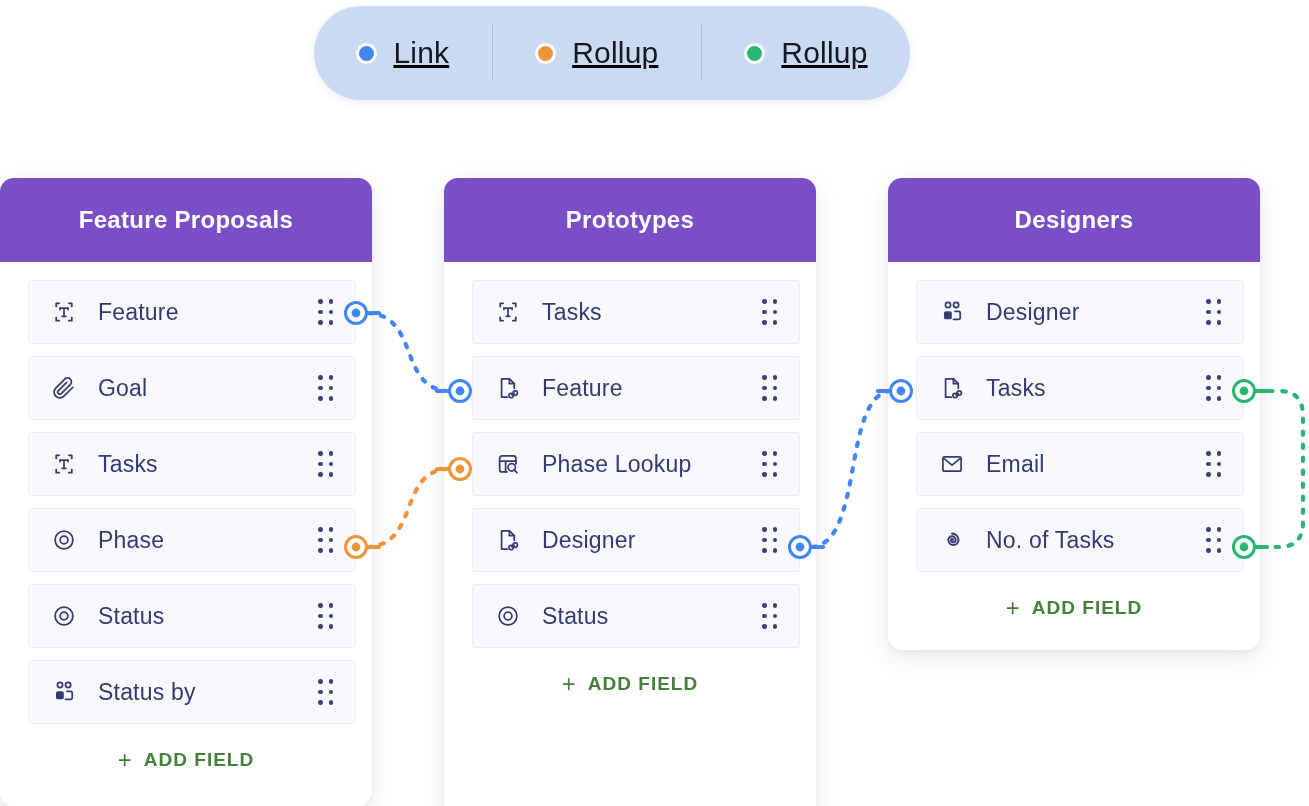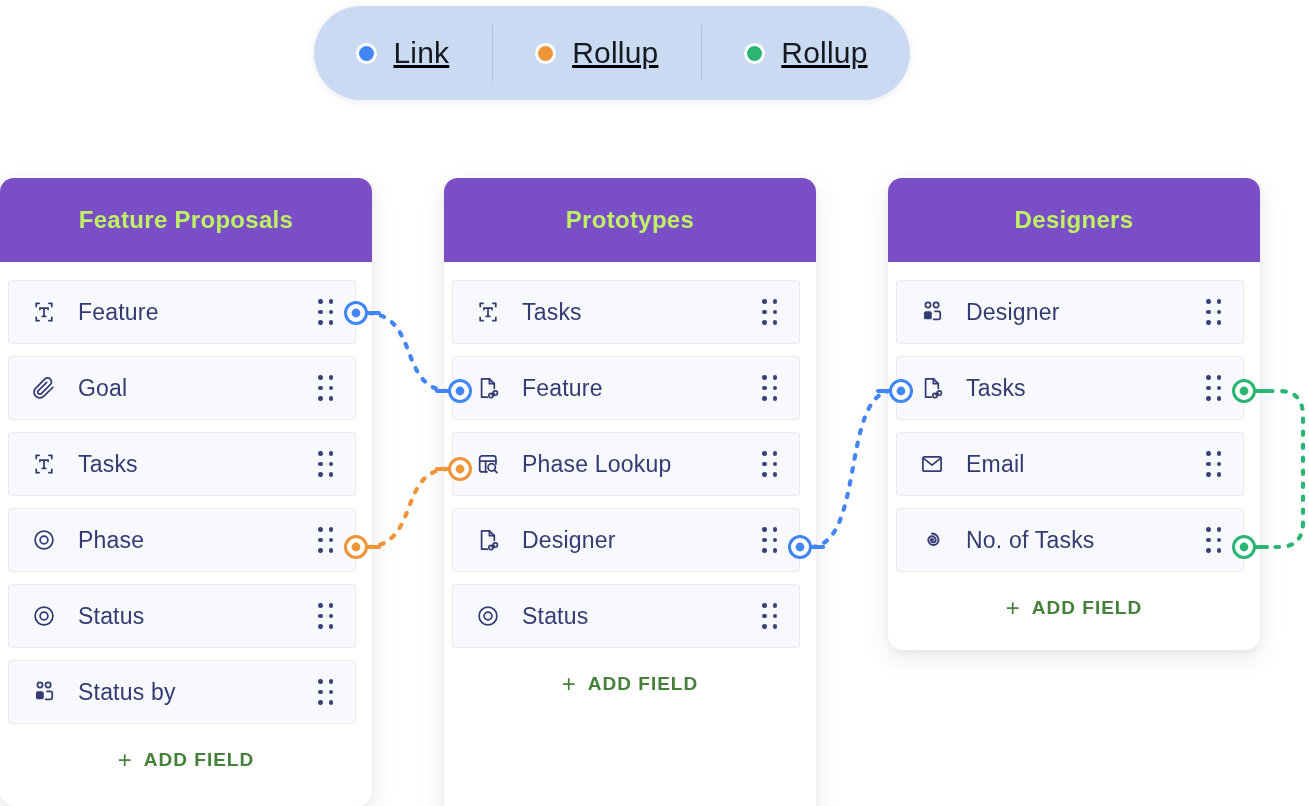--- a/index.html
+++ b/index.html
@@ -36,23 +36,23 @@
     position:absolute;top:178px;width:372px;height:628px;
     background:var(--card_bg,#fff);border-radius:14px;
     box-shadow:0 8px 24px rgba(50,50,93,.10),0 2px 6px rgba(0,0,0,.05);
   }
   .card-header{
     height:84px;border-radius:14px 14px 0 0;
     background:var(--table_header,#7A4EC6);
     display:flex;align-items:center;justify-content:center;
   }
   .card-title{
-    margin:8px;color:#bef264;font-size:24px;font-weight:600;letter-spacing:.3px;
-  }
-  .rows{padding:18px 16px 0 8px;}
+    margin:8px;color:#ffffff;font-size:24px;font-weight:600;letter-spacing:.3px;
+  }
+  .rows{padding:18px 16px 0 28px;}
   .field-row{
     height:64px;margin-bottom:12px;border:1px solid var(--row_border,#E9EBF5);
     background:var(--row_bg,#F8F9FD);border-radius:3px;
     display:flex;align-items:center;padding:0 22px;box-sizing:border-box;
   }
   .field-icon{
     width:26px;height:26px;flex:0 0 26px;
     stroke:var(--field_text,#343B73);fill:none;
     stroke-width:1.6;stroke-linecap:round;stroke-linejoin:round;
   }

